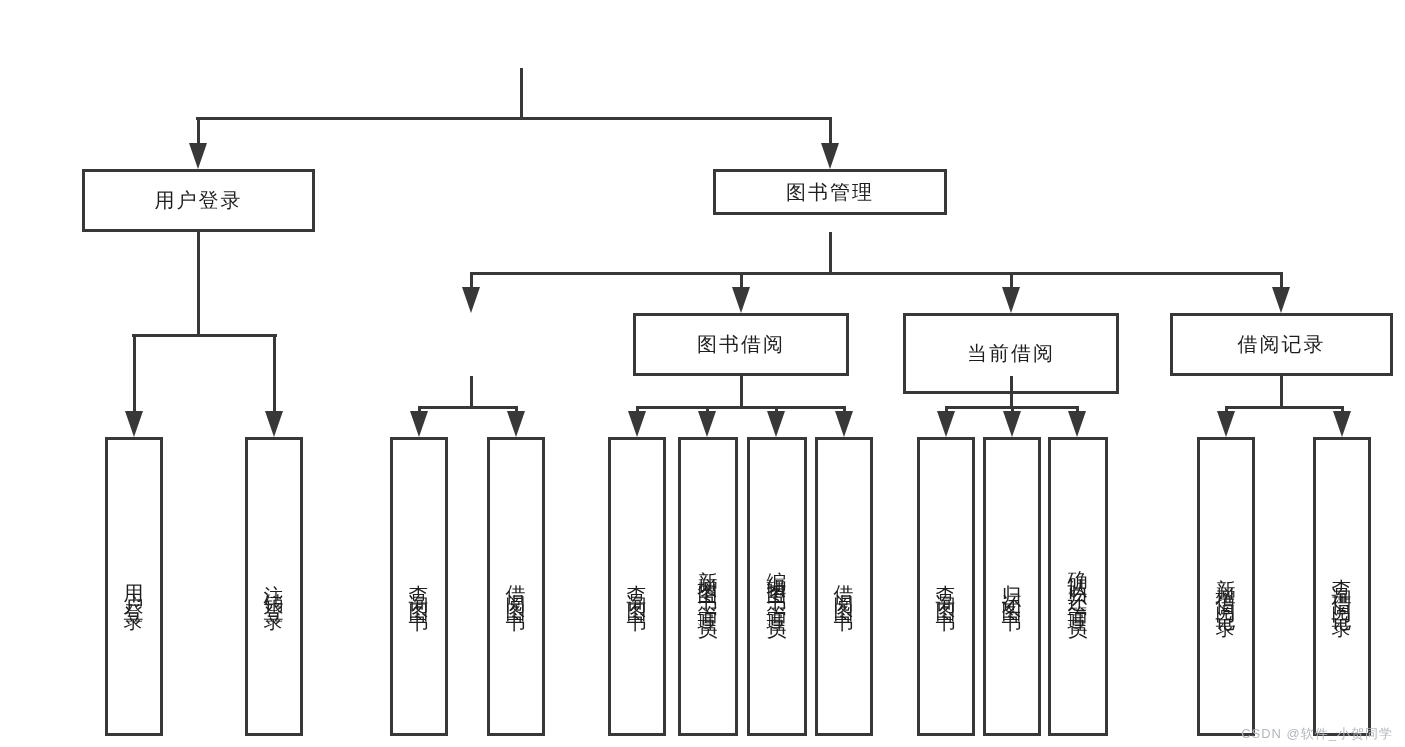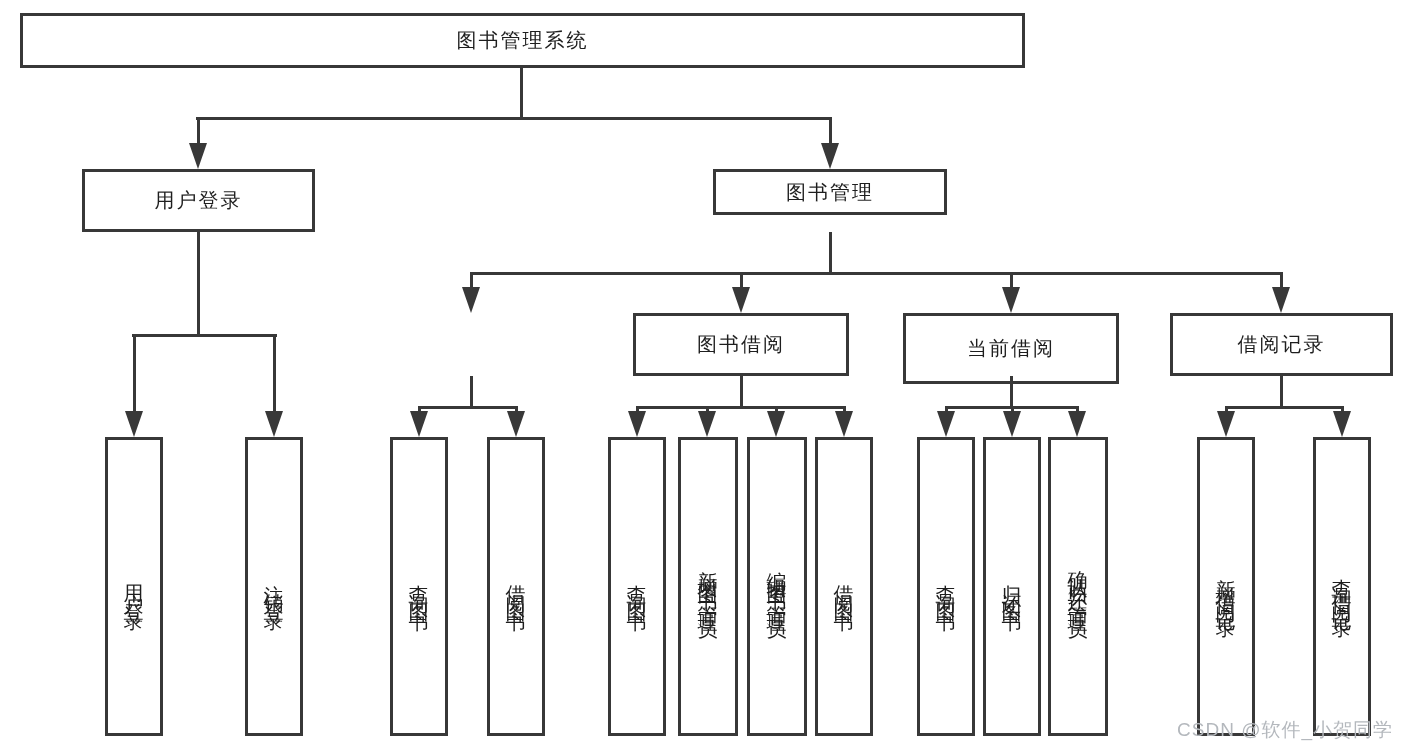--- a/index.html
+++ b/index.html
@@ -44,33 +44,30 @@
   .vline{width:3px;}
   .ahead{
     position:absolute;width:0;height:0;
     border-left:9px solid transparent;
     border-right:9px solid transparent;
     border-top:26px solid #383838;
   }
   .watermark{
     position:absolute;
     right:12px;bottom:4px;
-    font-size:19px;
+    font-size:13px;
     color:#b4b8bd;
     letter-spacing:1px;
   }
 </style>
 </head>
 <body>
 
 <div class="canvas">
 
-  <div class="box" style="left:20px;top:13px;width:1005px;height:55px;">
-    <span class="lbl">图书管理系统</span>
-  </div>
 
   <div class="vline" style="left:520px;top:68px;height:49px;"></div>
   <div class="hline" style="left:196px;top:117px;width:636px;"></div>
   <div class="vline" style="left:197px;top:117px;height:28px;"></div>
   <div class="ahead" style="left:189px;top:143px;"></div>
   <div class="vline" style="left:829px;top:117px;height:28px;"></div>
   <div class="ahead" style="left:821px;top:143px;"></div>
 
   <div class="box" style="left:82px;top:169px;width:233px;height:63px;">
     <span class="lbl">用户登录</span>
@@ -93,21 +90,21 @@
   <div class="vline" style="left:740px;top:272px;height:16px;"></div>
   <div class="ahead" style="left:732px;top:287px;"></div>
   <div class="vline" style="left:1010px;top:272px;height:16px;"></div>
   <div class="ahead" style="left:1002px;top:287px;"></div>
   <div class="vline" style="left:1280px;top:272px;height:16px;"></div>
   <div class="ahead" style="left:1272px;top:287px;"></div>
 
   <div class="box" style="left:633px;top:313px;width:216px;height:63px;">
     <span class="lbl">图书借阅</span>
   </div>
-  <div class="box" style="left:903px;top:313px;width:216px;height:71px;">
+  <div class="box" style="left:903px;top:313px;width:216px;height:81px;">
     <span class="lbl">当前借阅</span>
   </div>
   <div class="box" style="left:1170px;top:313px;width:223px;height:63px;">
     <span class="lbl">借阅记录</span>
   </div>
 
   <div class="vline" style="left:470px;top:376px;height:32px;"></div>
   <div class="hline" style="left:418px;top:406px;width:100px;"></div>
   <div class="vline" style="left:418px;top:406px;height:10px;"></div>
   <div class="ahead" style="left:410px;top:411px;"></div>

